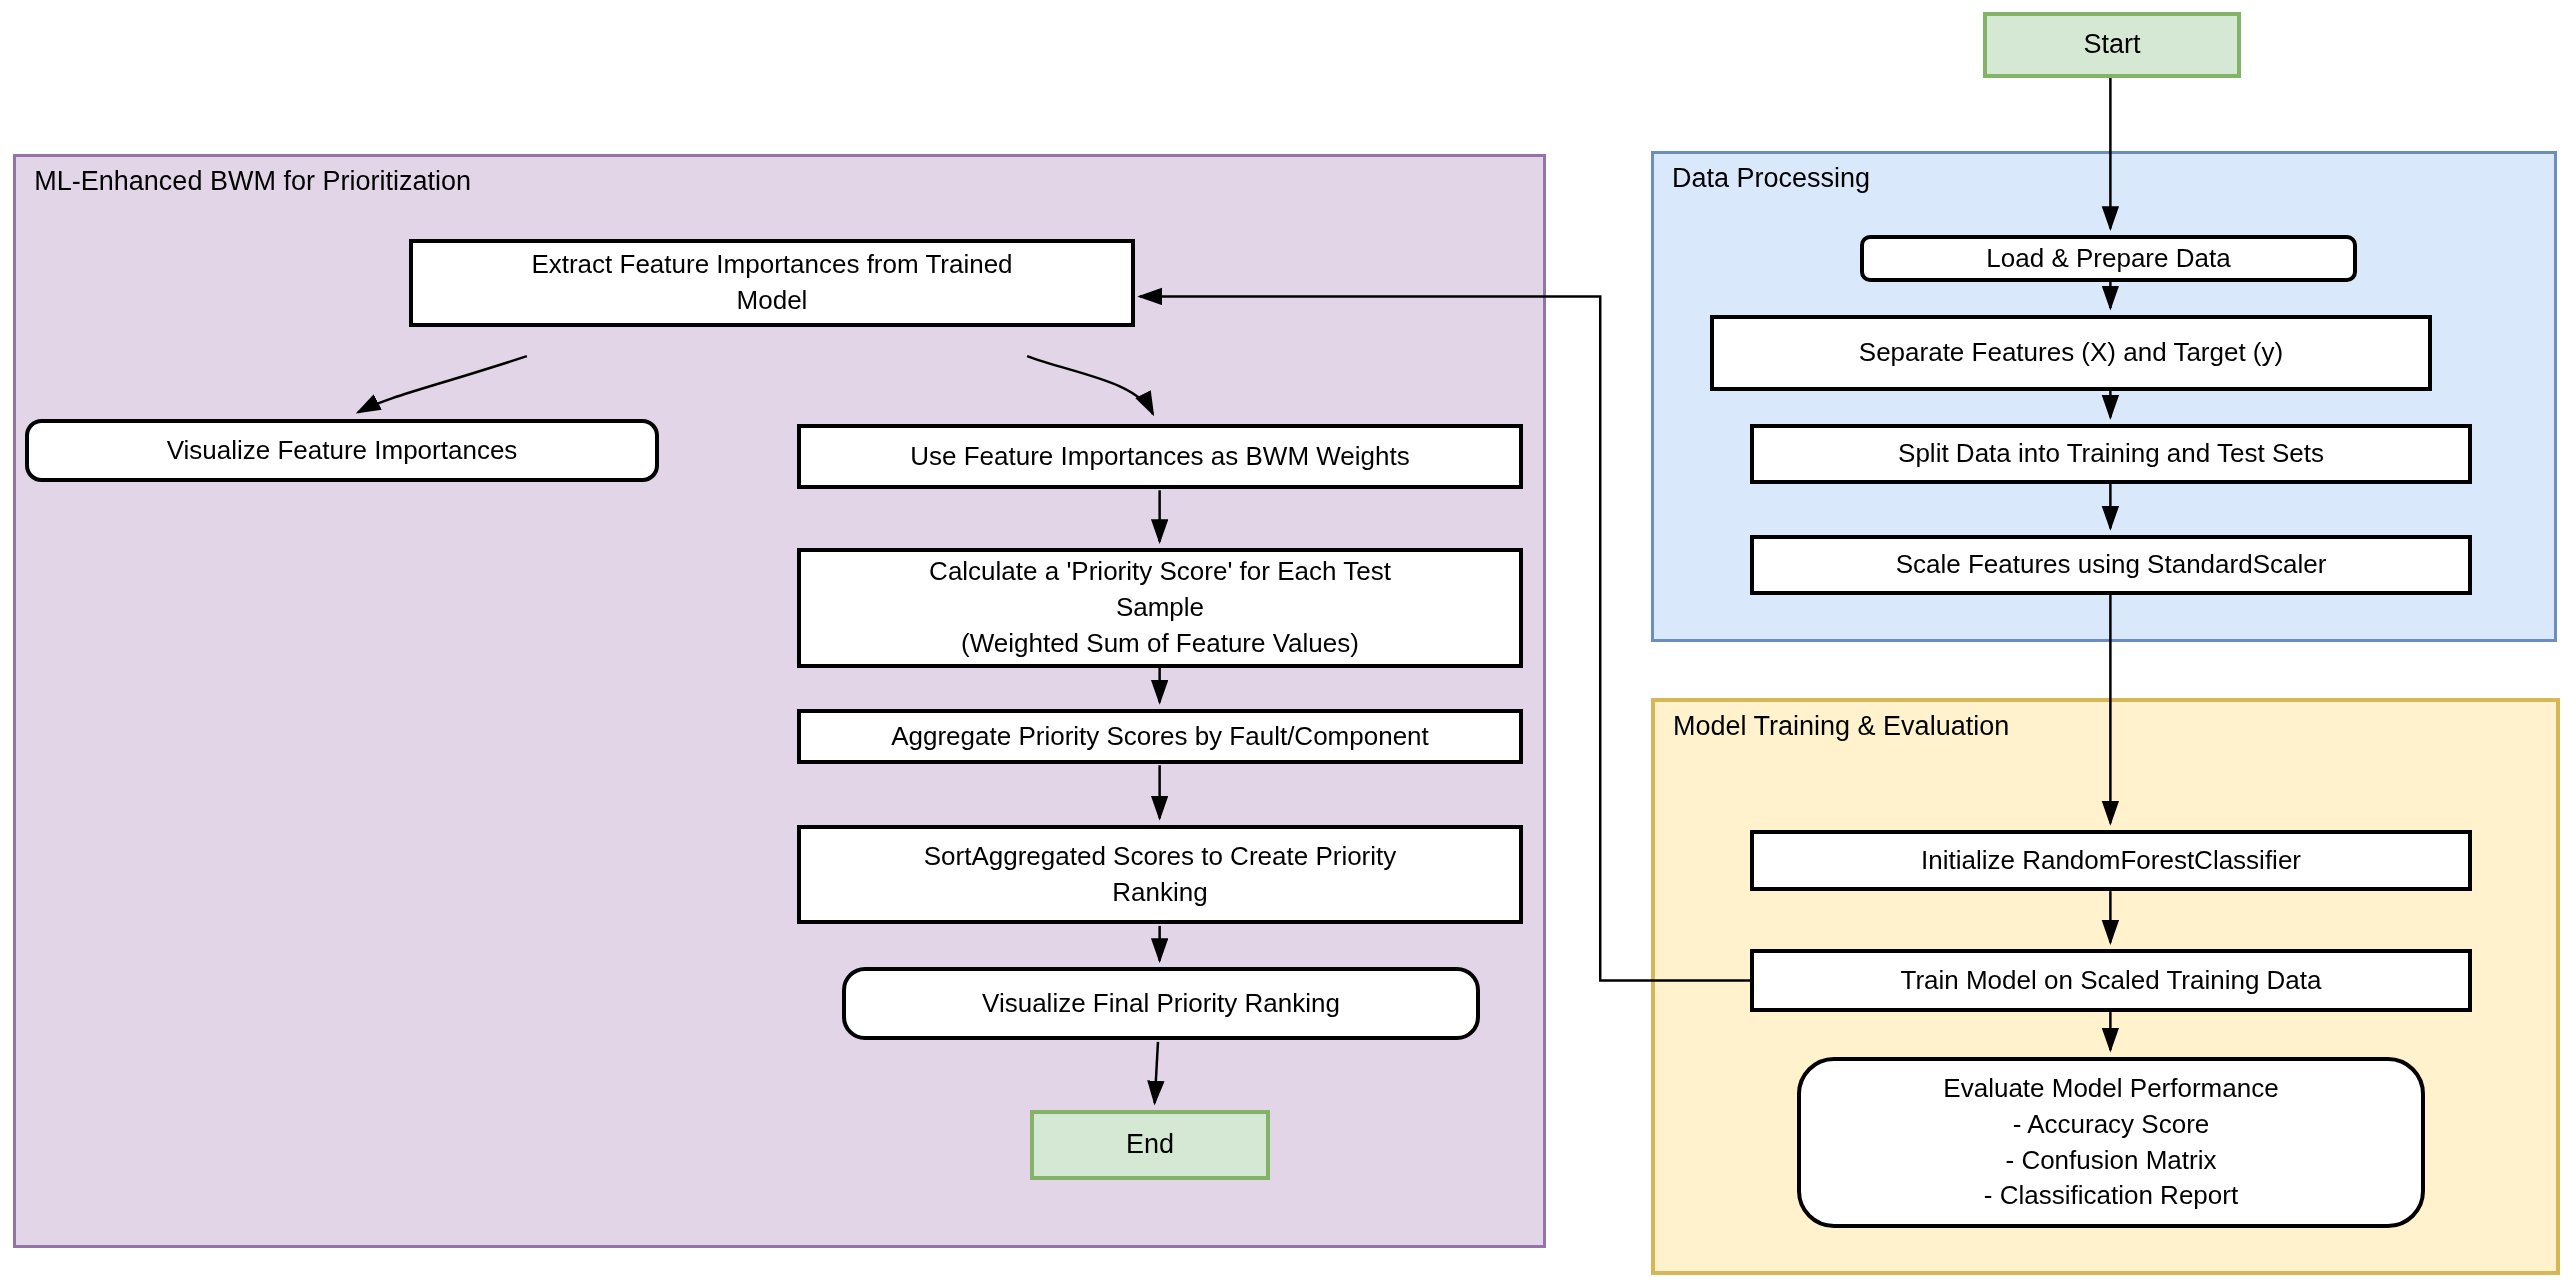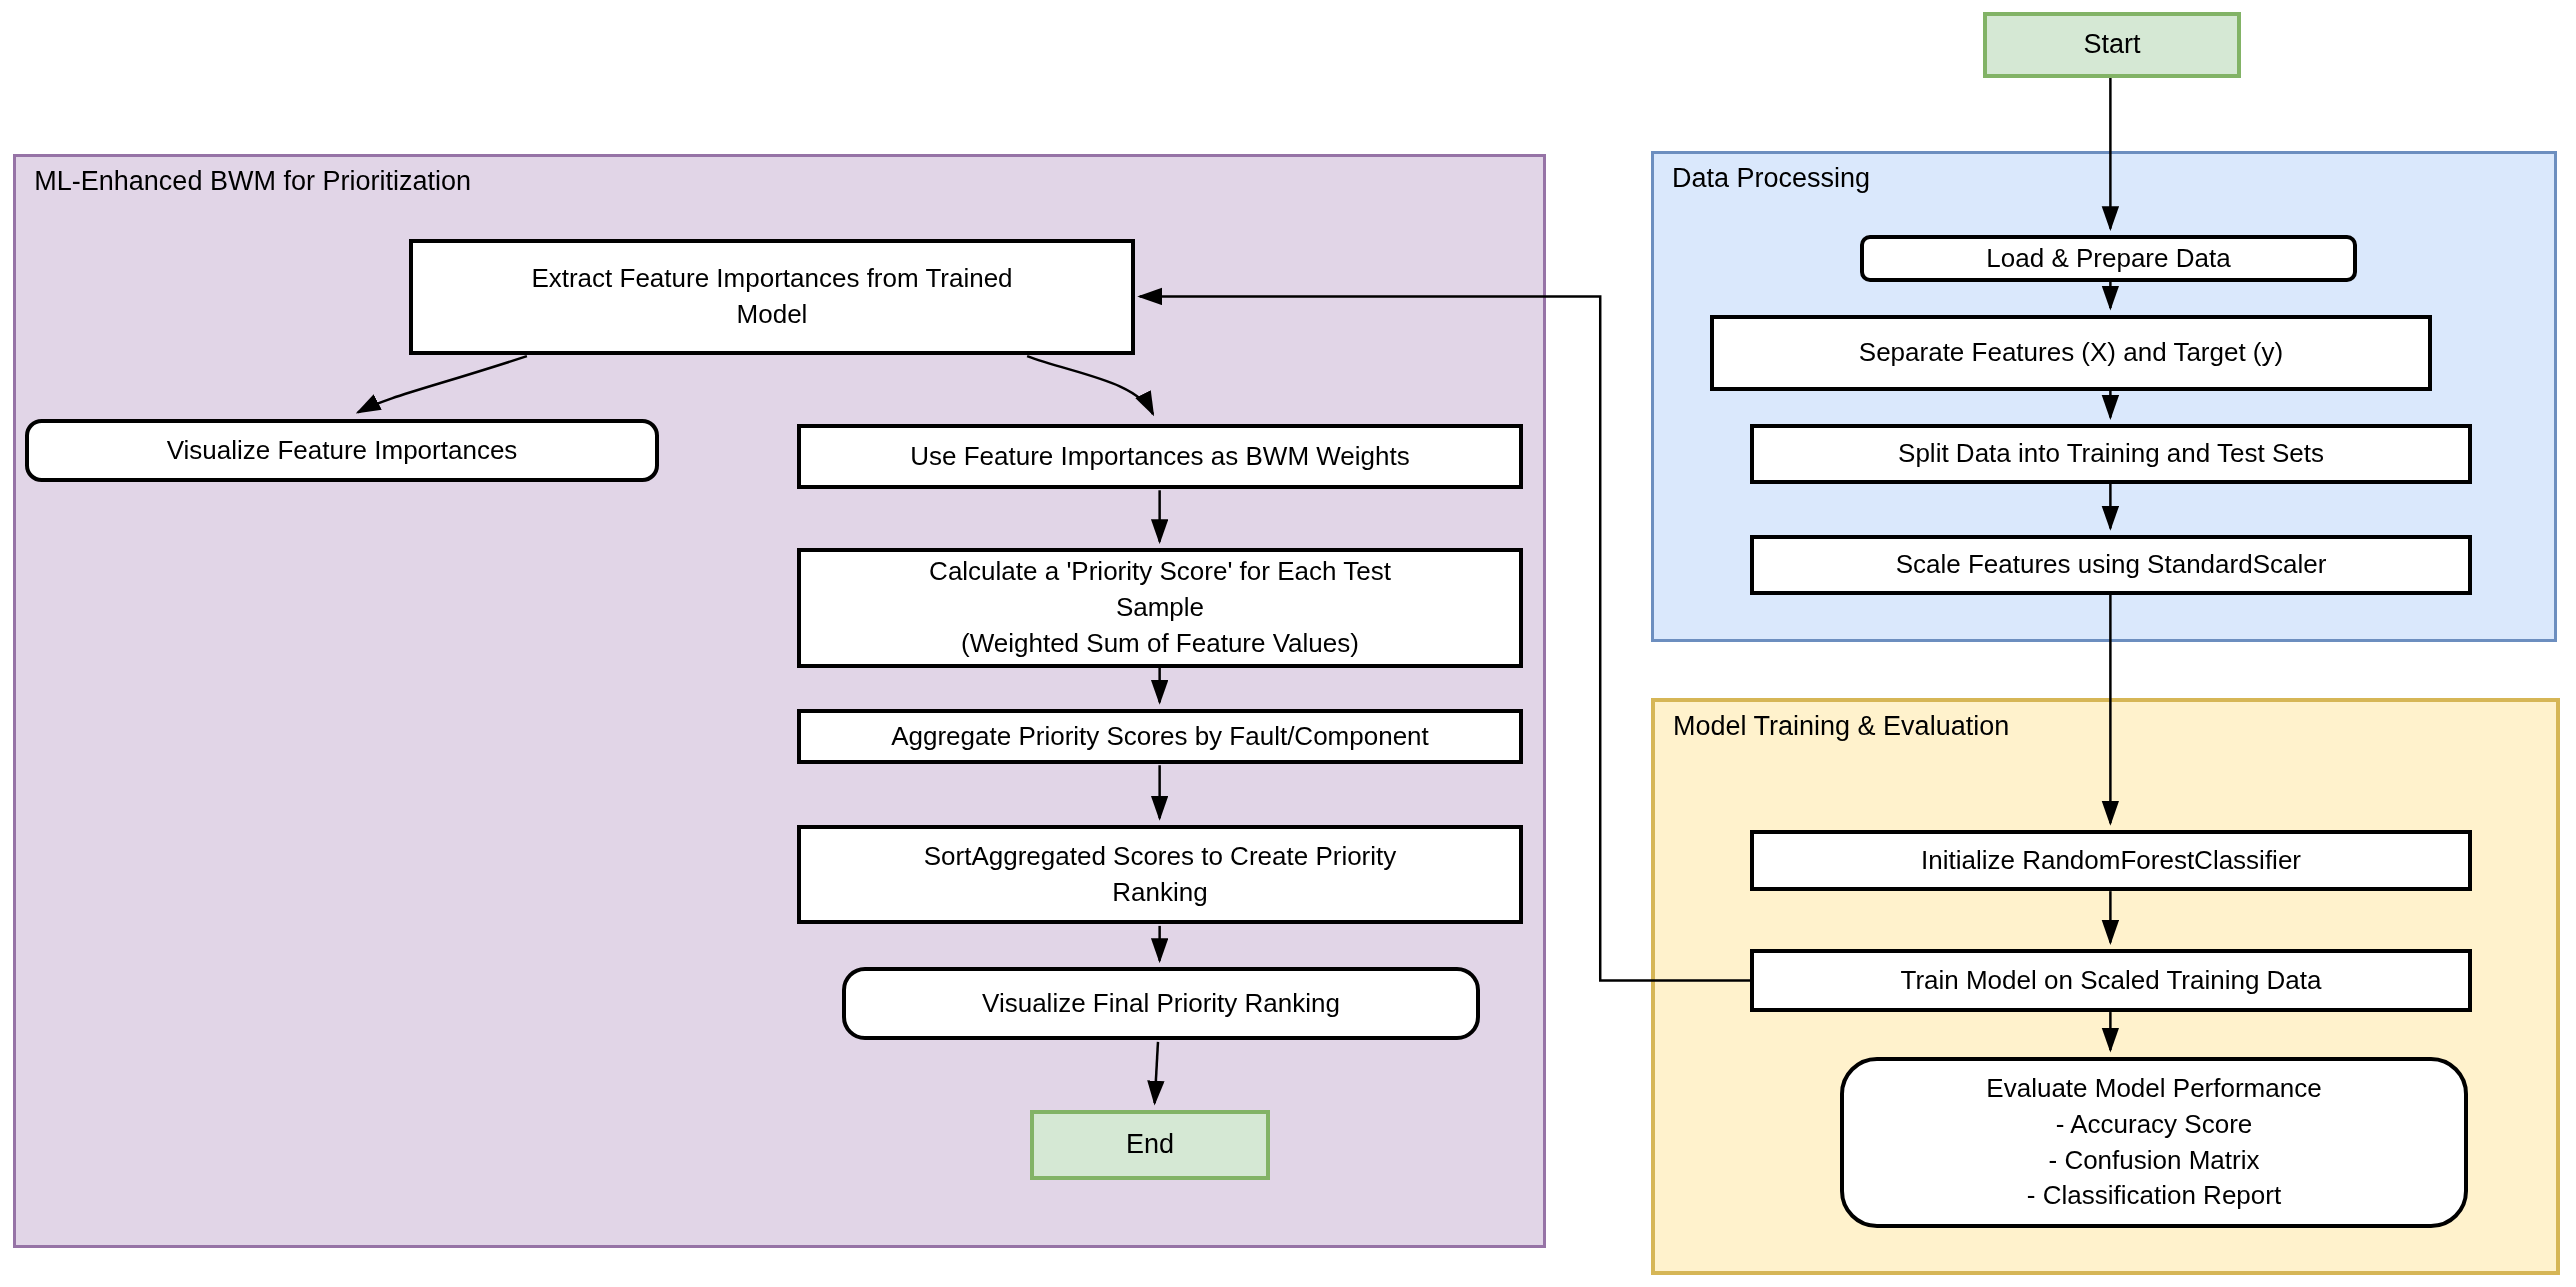--- a/index.html
+++ b/index.html
@@ -24,21 +24,21 @@
     position:absolute;box-sizing:border-box;z-index:3;
     background:#ffffff;border:4.1px solid #000;
     display:flex;align-items:center;justify-content:center;
     text-align:center;font-size:26px;line-height:1.38;
     white-space:pre-line;padding:1.7px 8.3px;
   }
   .node.terminal{background:#D5E8D4;border:4.1px solid #82B366;font-size:27px;}
   .r12{border-radius:10px;}
   .r20{border-radius:16.6px;}
   .r28{border-radius:23px;}
-  .r45{border-radius:37px;margin-left:43px;}
+  .r45{border-radius:37px;}
 </style>
 </head>
 <body>
 
 <div class="canvas">
 
   <div class="container purple" style="left:13.3px;top:154px;width:1533px;height:1094px;">
     <div class="container-label">ML-Enhanced BWM for Prioritization</div>
   </div>
 
@@ -87,21 +87,21 @@
 
   <div class="node" style="left:1750px;top:830px;width:722px;height:61px;">Initialize RandomForestClassifier</div>
 
   <div class="node" style="left:1750px;top:949px;width:722px;height:63px;">Train Model on Scaled Training Data</div>
 
   <div class="node r45" style="left:1797px;top:1057px;width:628px;height:171px;">Evaluate Model Performance
 - Accuracy Score
 - Confusion Matrix
 - Classification Report</div>
 
-  <div class="node" style="left:409px;top:239px;width:726px;height:116px;">Extract Feature Importances from Trained
+  <div class="node" style="left:409px;top:239px;width:726px;height:88px;">Extract Feature Importances from Trained
 Model</div>
 
   <div class="node r20" style="left:25px;top:419px;width:634px;height:63px;">Visualize Feature Importances</div>
 
   <div class="node" style="left:797px;top:424px;width:726px;height:65px;">Use Feature Importances as BWM Weights</div>
 
   <div class="node" style="left:797px;top:548px;width:726px;height:120px;">Calculate a 'Priority Score' for Each Test
 Sample
 (Weighted Sum of Feature Values)</div>
 

